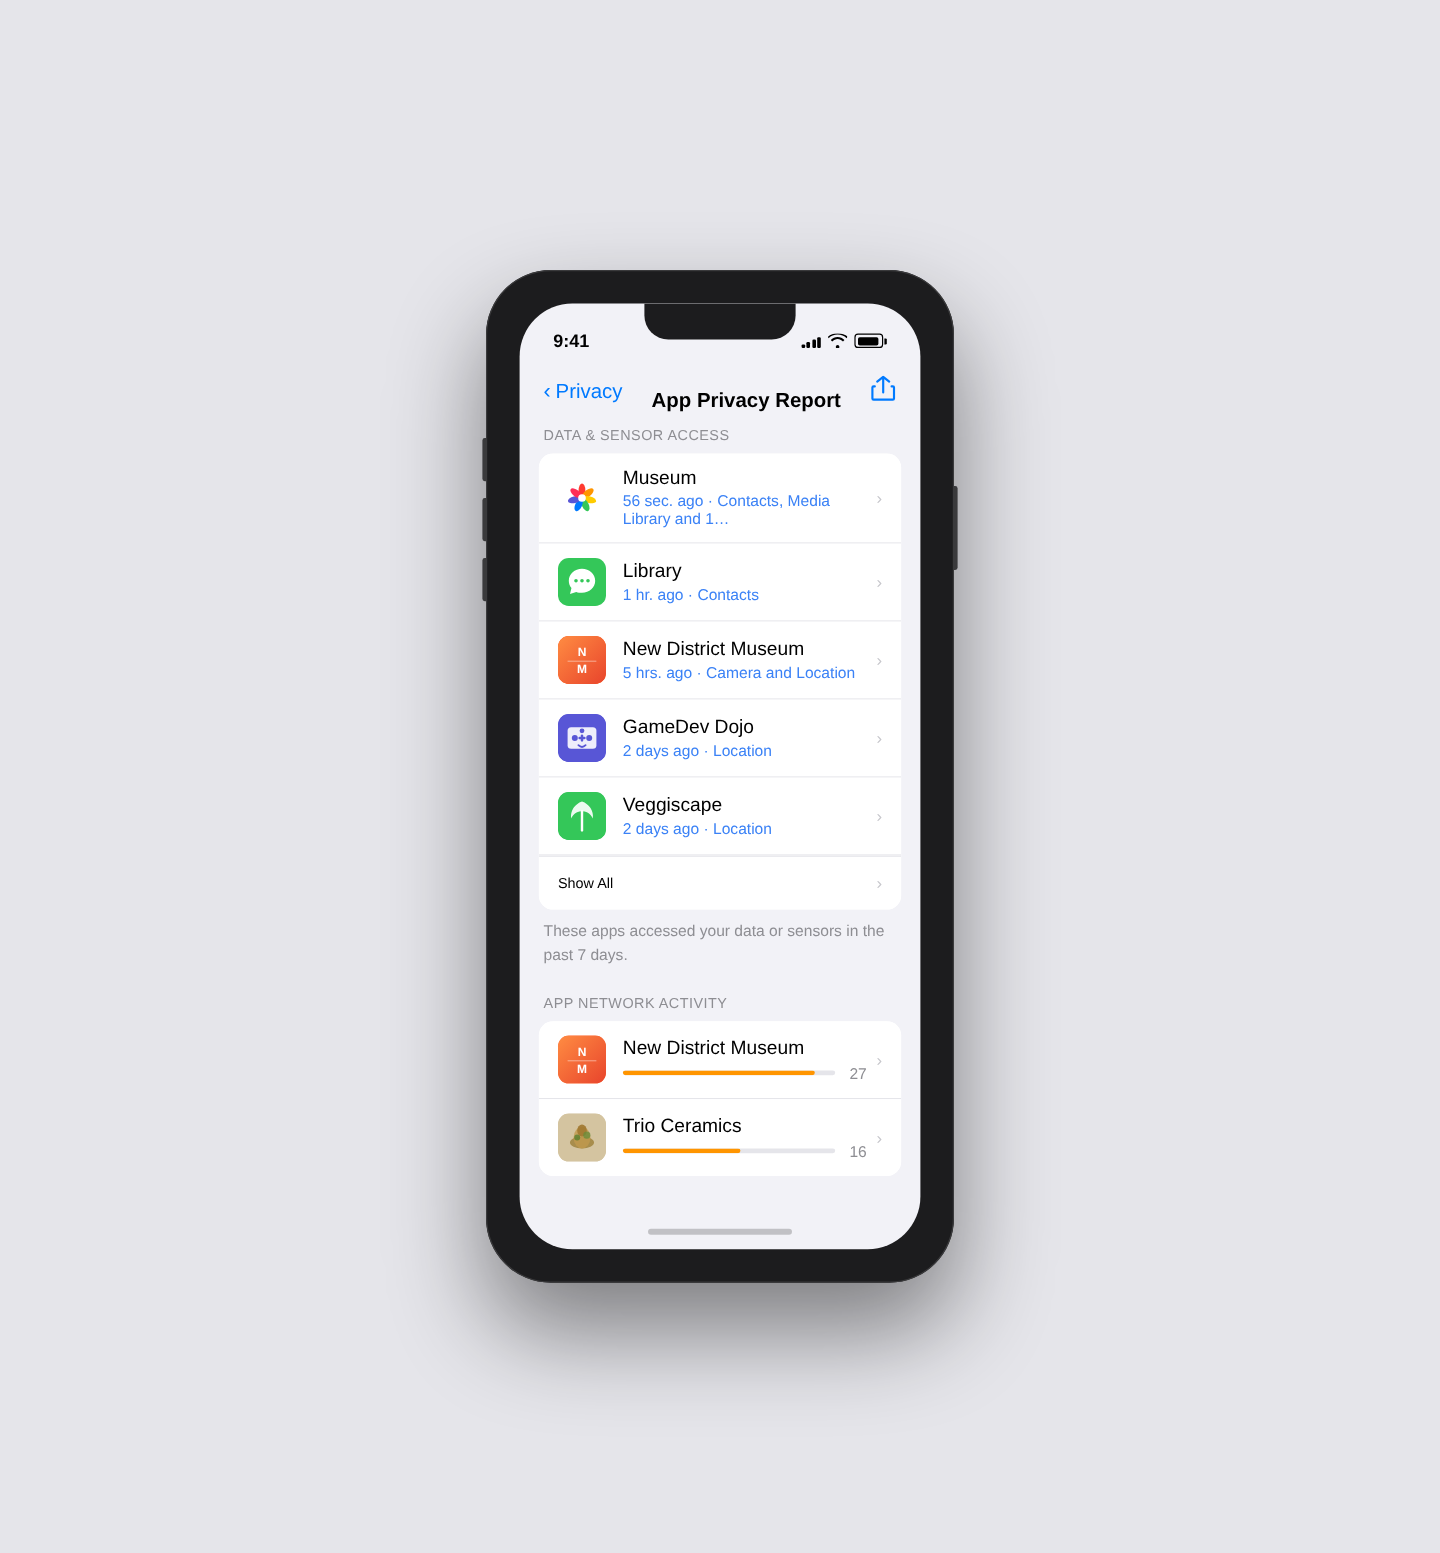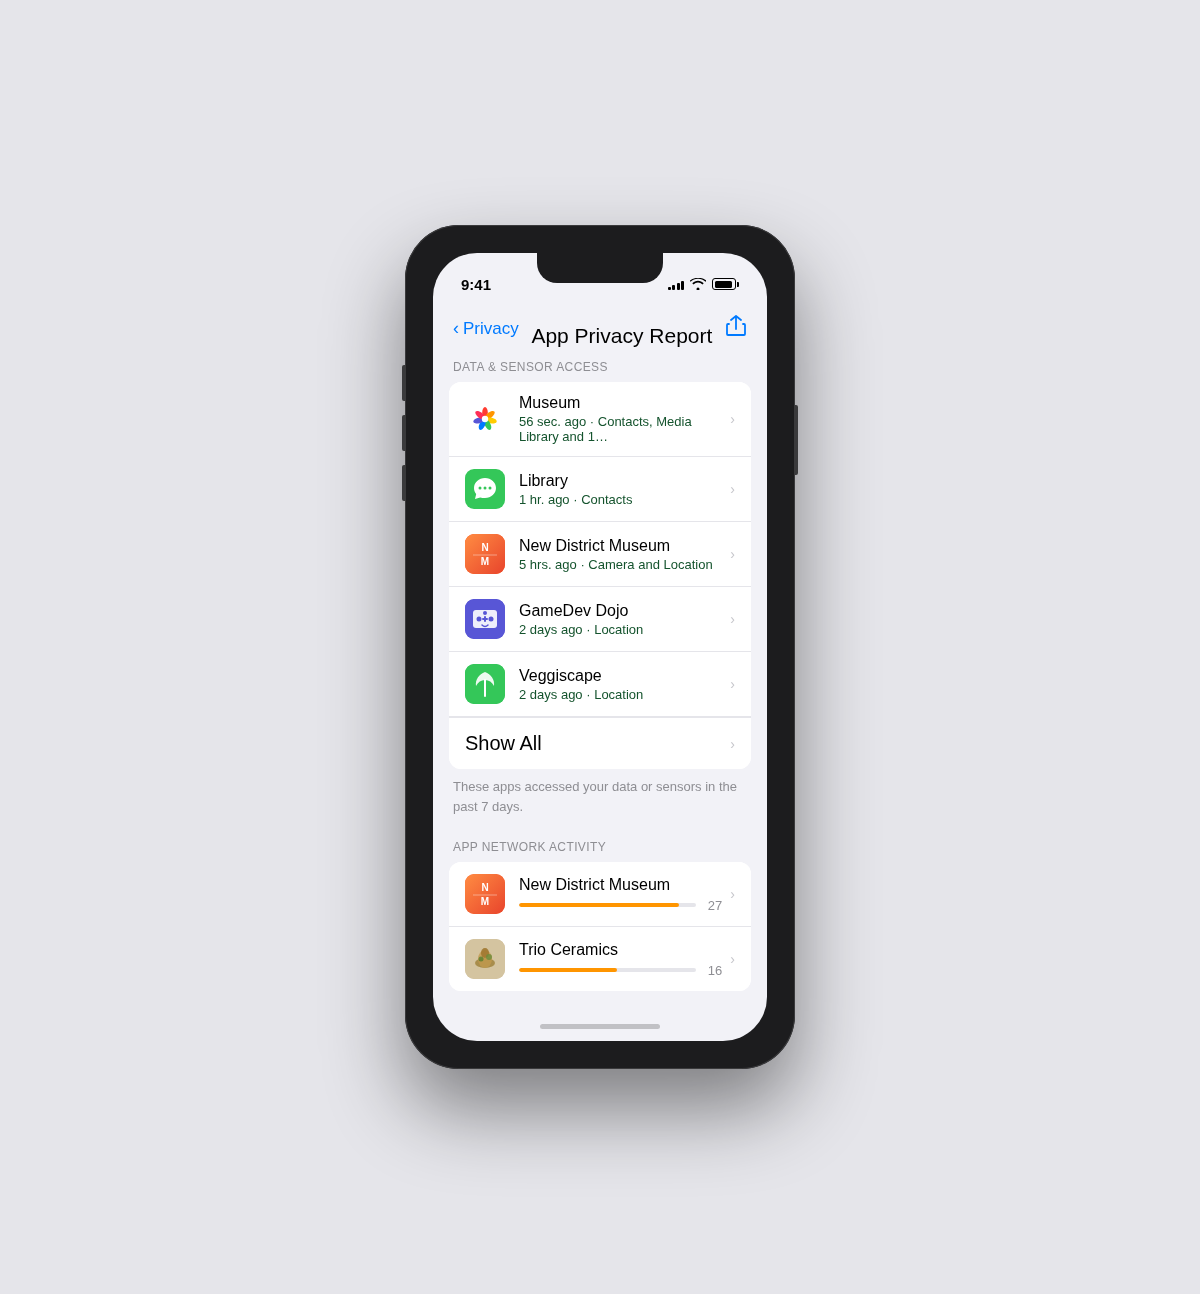--- a/index.html
+++ b/index.html
@@ -128,22 +128,22 @@
       flex-shrink: 0;
     }
     .nav-back {
       display: flex;
       align-items: center;
       gap: 4px;
       color: #007aff;
       font-size: 17px;
     }
     .nav-title {
-      font-size: 21px;
-      font-weight: 400;
+      font-size: 17px;
+      font-weight: 700;
       color: #000;
       margin-top: 15px;
     }
     .nav-share {
       color: #007aff;
       font-size: 20px;
     }
     
     .content {
       flex: 1;
@@ -202,39 +202,39 @@
     .item-content {
       flex: 1;
     }
     .item-title {
       font-size: 16px;
       font-weight: 400;
       color: #000;
     }
     .item-subtitle {
       font-size: 13px;
-      color: #14532d;
+      color: #3b82f6;
       margin-top: 2px;
     }
     .chevron {
       color: #c7c7cc;
       font-size: 14px;
       margin-left: 8px;
     }
     
     .show-all-row {
       display: flex;
       align-items: center;
       padding: 14px 16px;
       background: #fff;
       border-top: 0.5px solid #e5e5ea;
     }
     .show-all-text {
       flex: 1;
-      font-size: 20px;
+      font-size: 12px;
       color: #000;
     }
     
     .section-footer {
       padding: 8px 20px 24px;
       font-size: 13px;
       color: #8e8e93;
       line-height: 1.5;
     }
     

